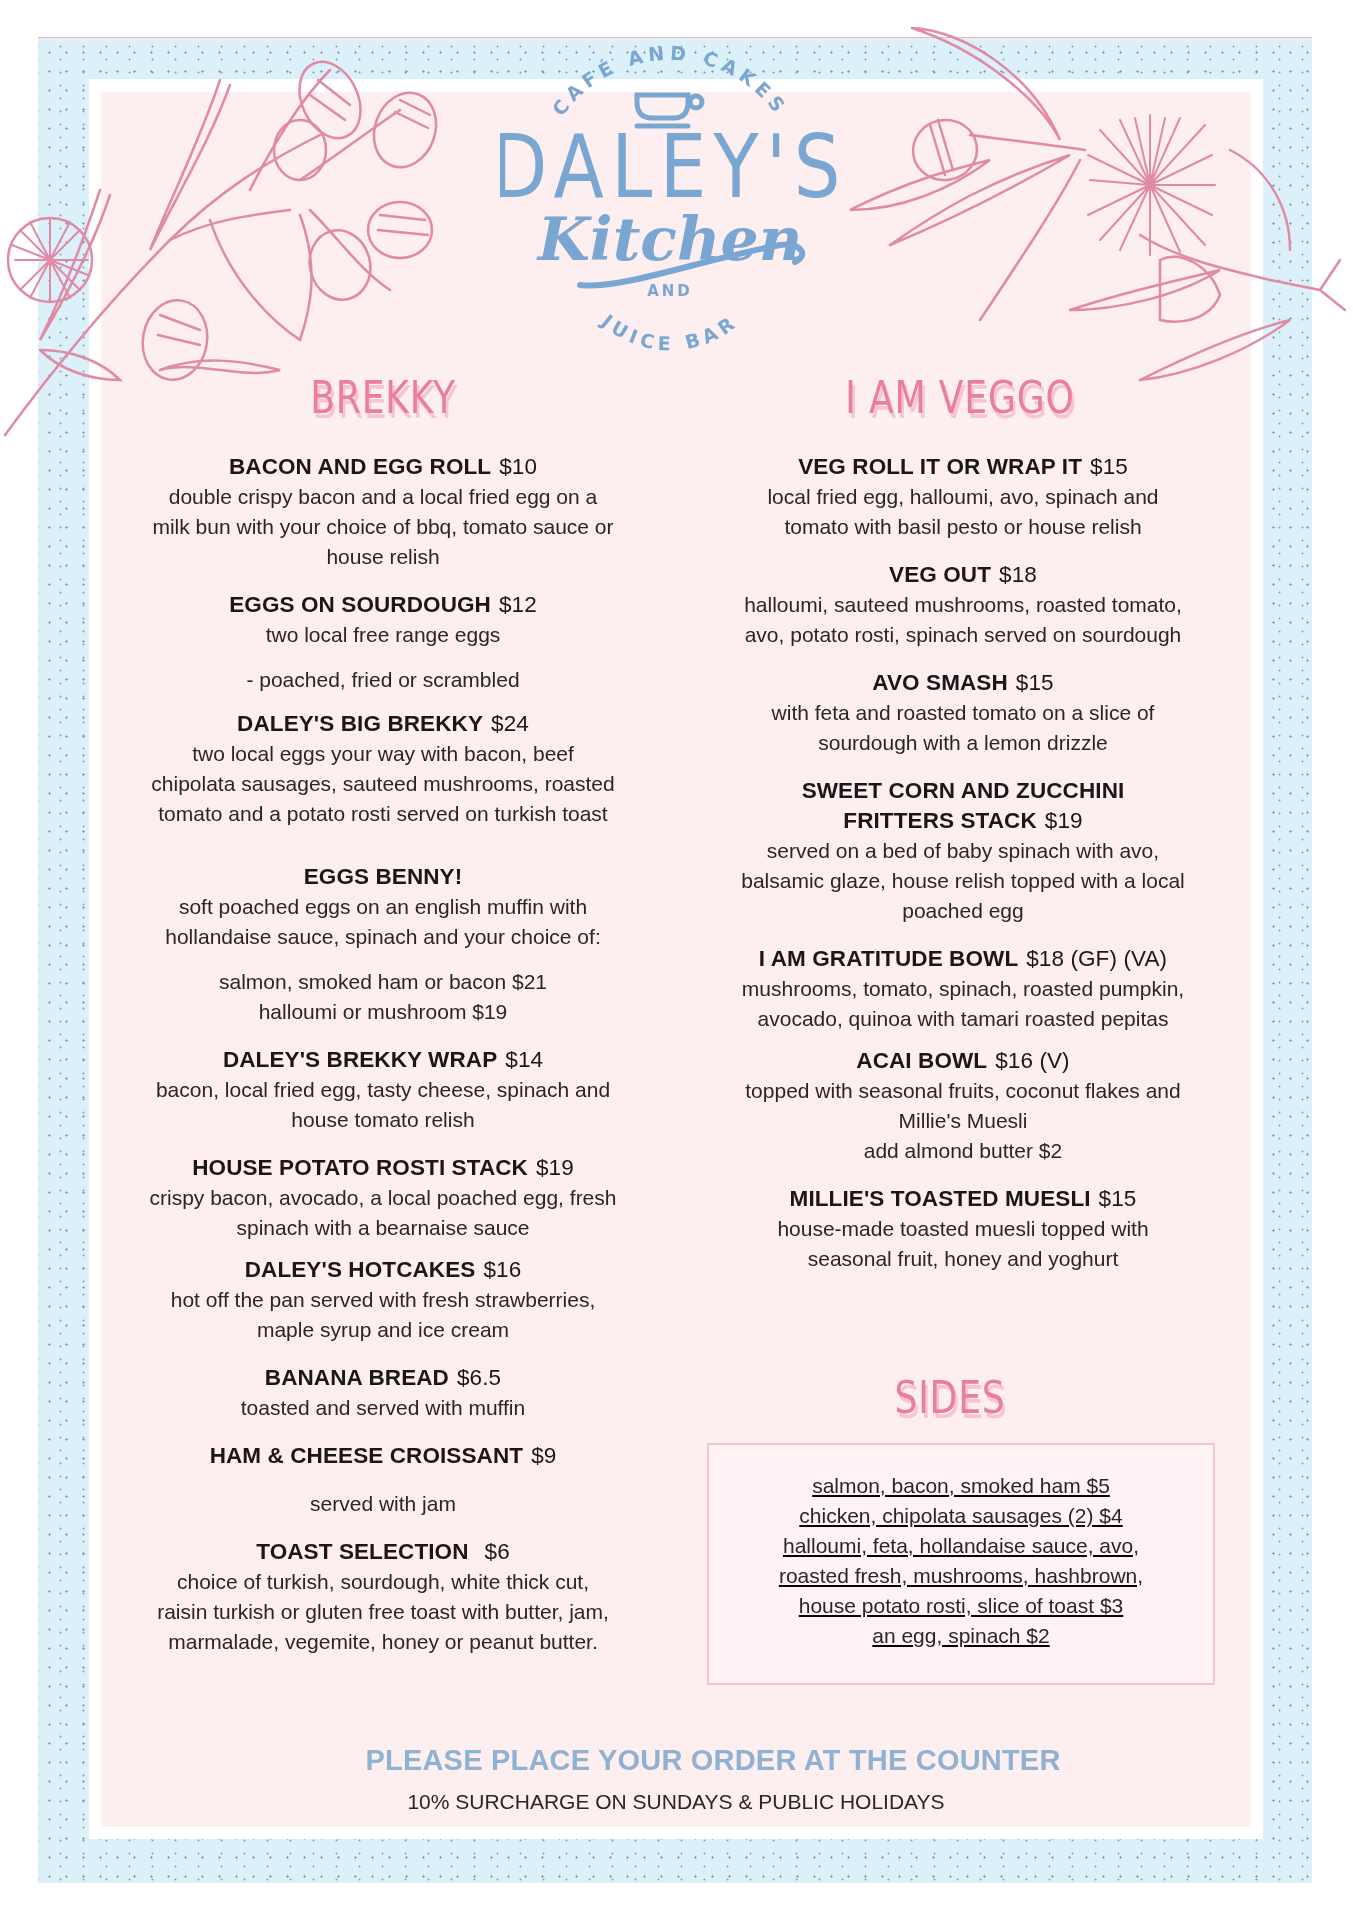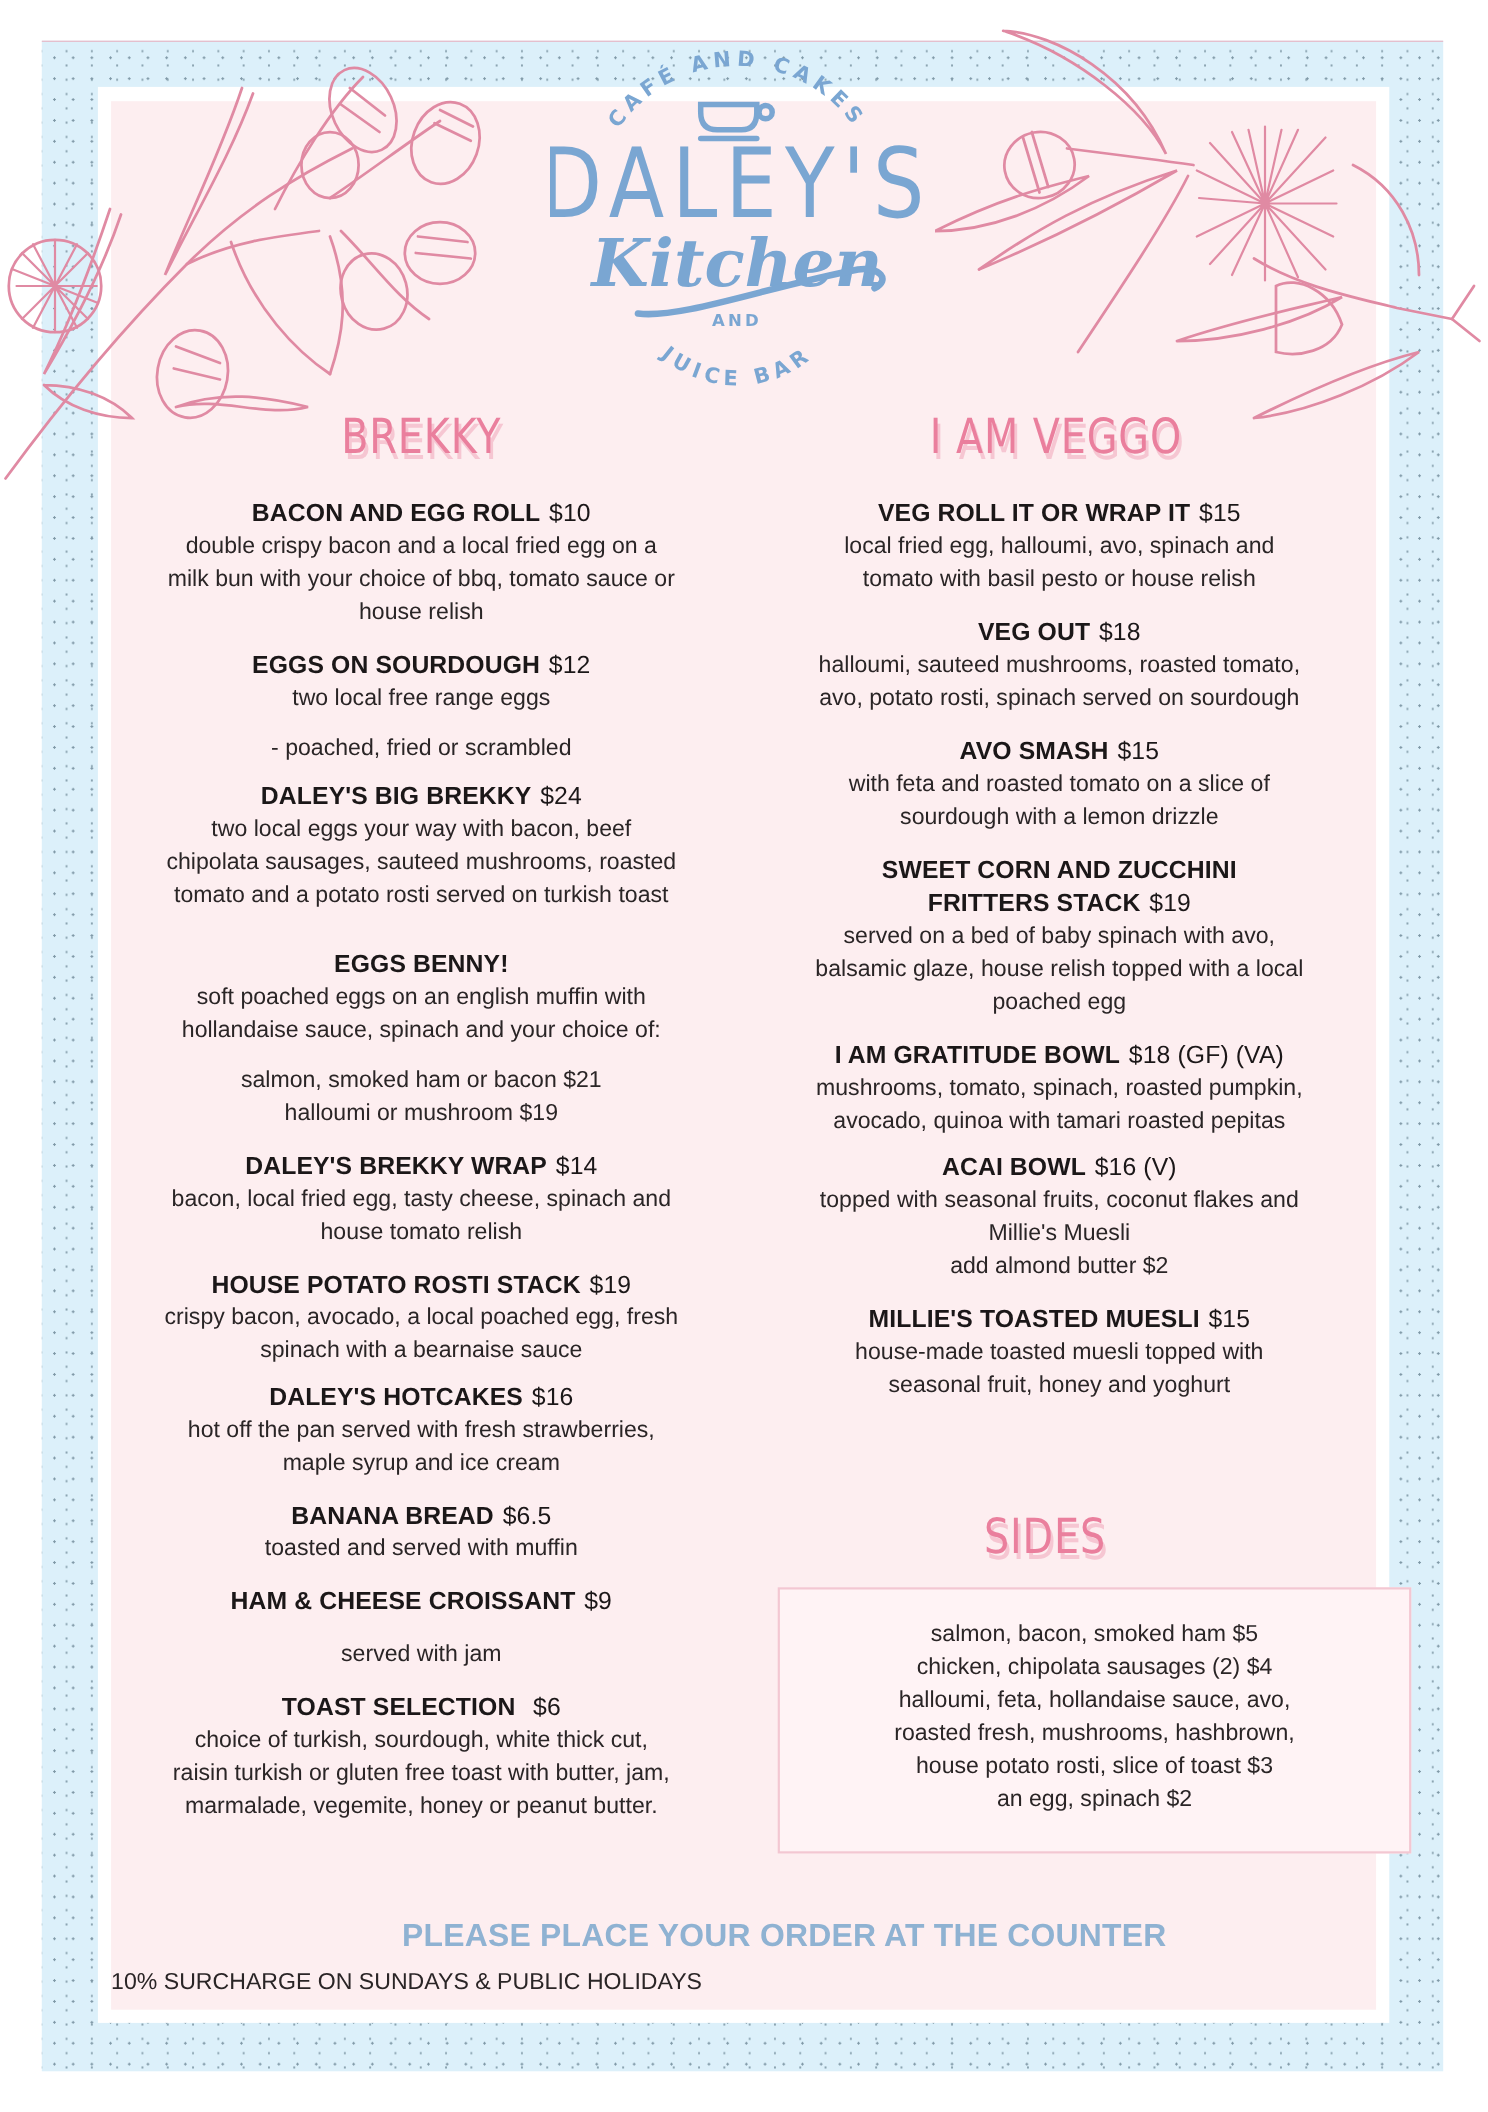--- a/index.html
+++ b/index.html
@@ -44,31 +44,31 @@
   .item { margin:0 0 12px 0; }
   .item-title {
     font-weight:bold; font-size:22.5px; line-height:30px; letter-spacing:0.1px;
   }
   .item-price { font-weight:normal; margin-left:8px; }
   .desc {
     font-size:21px; line-height:30px; font-weight:normal; color:#2a2526;
   }
   .desc.gap { margin-top:15px; }
   .sides-box {
-    position:absolute; left:707px; top:1443px; width:576px; height:242px;
+    position:absolute; left:707px; top:1443px; width:508px; height:242px;
     border:2px solid #f3c7d2; background:#fff3f5; box-sizing:border-box;
-    text-align:center; padding-top:26px;
+    text-align:center; padding-top:26px;text-decoration:underline;
   }
   .sides-line { font-size:21px; line-height:30px; color:#2a2526; }
   .footer-cta {
     position:absolute; left:101px; width:1150px; top:1744px; text-align:center;
     font-size:29px; font-weight:bold; color:#8fb2d2; letter-spacing:0.2px;padding-left:37px;
   }
   .footer-note {
-    position:absolute; left:101px; width:1150px; top:1790px; 
+    position:absolute; left:101px; width:1150px; top:1790px; text-align:center;
     font-size:21px; color:#2a2526;
   }
 </style>
 </head>
 <body>
 
 <div class="frame-blue"></div>
 <div class="frame-white"></div>
 <div class="frame-pink"></div>
 

